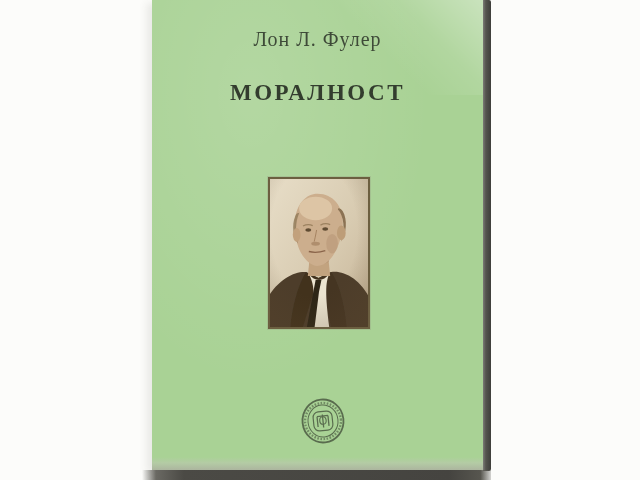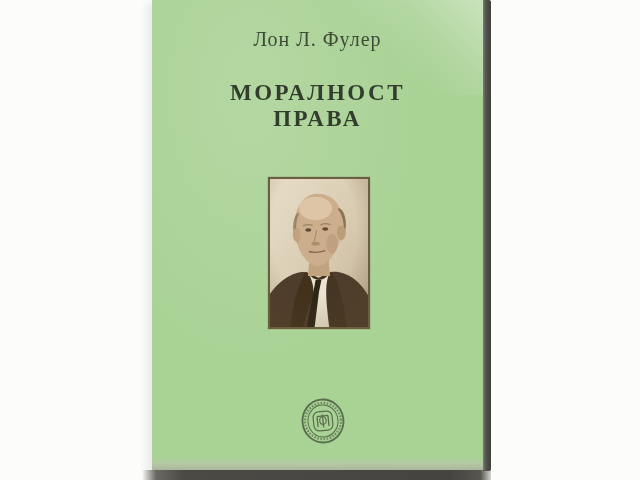--- a/index.html
+++ b/index.html
@@ -83,21 +83,20 @@
 <body>
 
 <div class="scene">
 
   <div class="book">
 
     <div class="author">Лон Л. Фулер</div>
 
     <div class="title">
       <span class="line">МОРАЛНОСТ</span>
-      <span class="line">ПРАВА</span>
     </div>
 
     <div class="photo-frame">
 
       <svg viewBox="0 0 101 151" preserveAspectRatio="none">
         <defs>
           <linearGradient id="pbg" x1="0" y1="0" x2="1" y2="1">
             <stop offset="0" stop-color="#e7ddc7"></stop>
             <stop offset="0.55" stop-color="#d8cbb1"></stop>
             <stop offset="1" stop-color="#c6b497"></stop>

